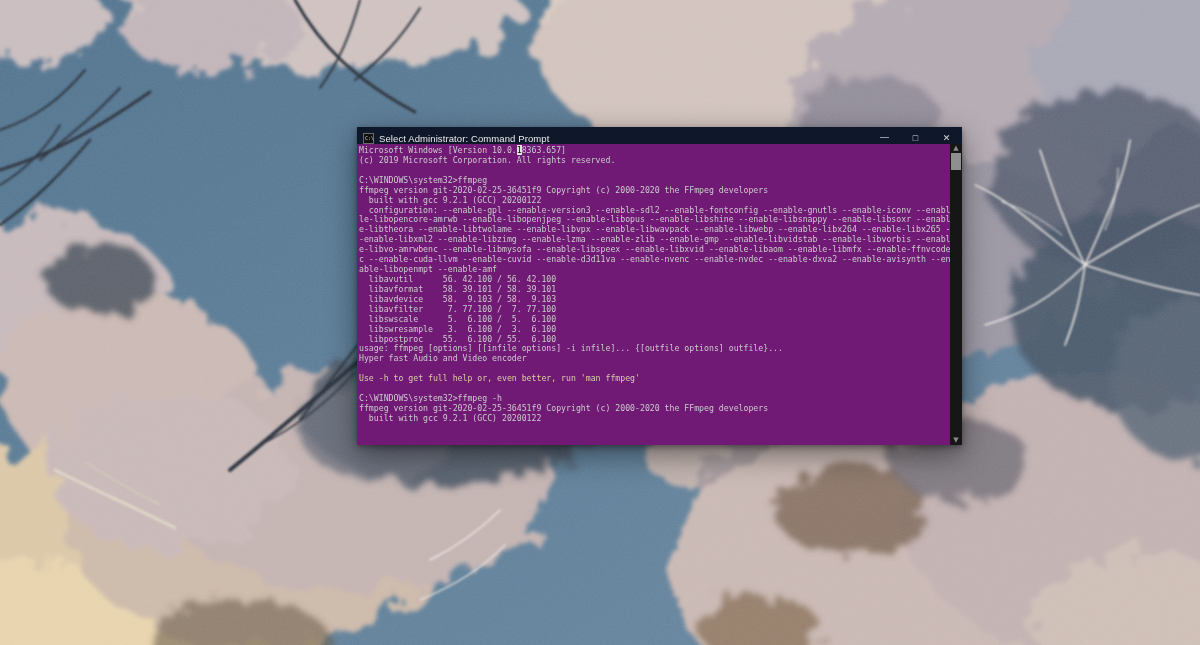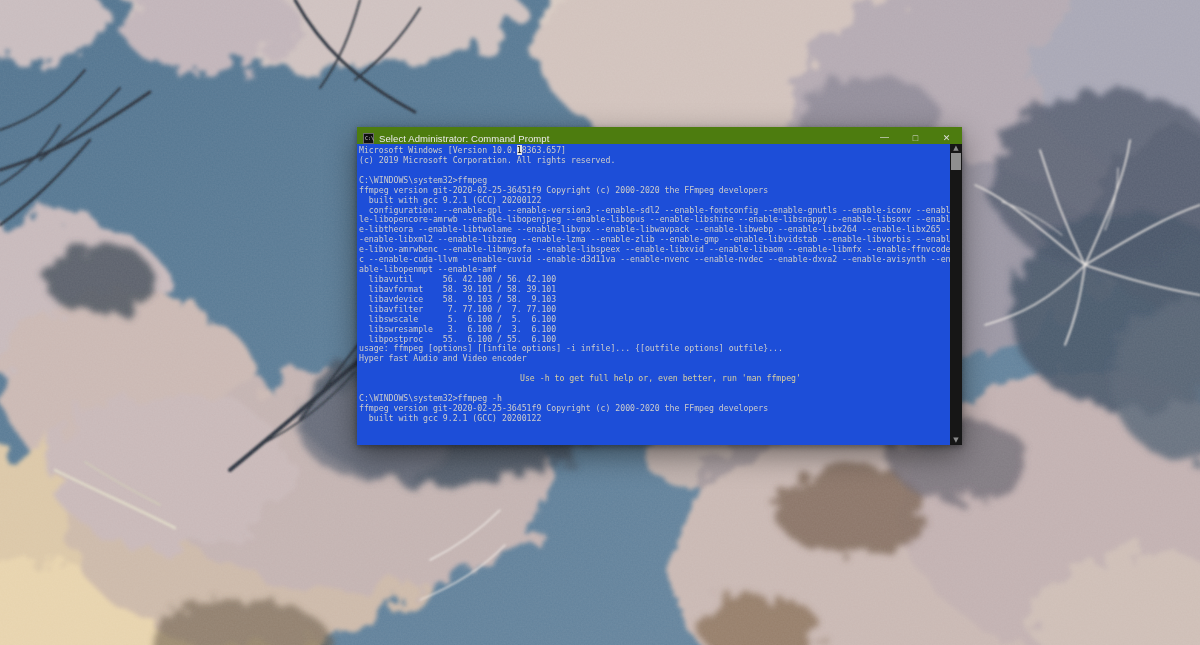--- a/index.html
+++ b/index.html
@@ -10,21 +10,21 @@
   .desktop{position:absolute;inset:0;width:1200px;height:645px;}
   .desktop svg{display:block;width:1200px;height:645px;}
 
   
   .window{
     position:absolute;left:357px;top:127px;width:605px;height:318px;
     box-shadow:0 10px 28px rgba(0,0,0,.45), 0 2px 6px rgba(0,0,0,.35);
     background:#0c0c0c;
   }
   .titlebar{
-    height:22px;background:#4d7c0f;display:flex;align-items:center;
+    height:22px;background:#0f172a;display:flex;align-items:center;
     -webkit-user-select:none;user-select:none;
   }
   .app-icon{
     width:11px;height:11px;margin:0 5px 0 6px;background:#101010;
     border:1px solid #6a6a6a;box-sizing:border-box;position:relative;flex:0 0 auto;
   }
   .app-icon span{
     position:absolute;left:1px;top:0px;font-family:"DejaVu Sans Mono",monospace;
     font-size:5px;line-height:9px;color:#dcdcdc;
   }
@@ -33,27 +33,27 @@
     overflow:hidden;flex:1 1 auto;
   }
   .controls{display:flex;flex:0 0 auto;height:17px;}
   .ctl{
     width:31px;height:17px;display:flex;align-items:center;justify-content:center;
     color:#dedede;font-size:9px;cursor:default;
   }
   .ctl.min span{transform:translateY(-1px);}
   
   .console-body{
-    position:absolute;left:0;top:17px;right:0;bottom:0;background:#1d4ed8;
+    position:absolute;left:0;top:17px;right:0;bottom:0;background:#701a75;
     font-family:"DejaVu Sans Mono","Liberation Mono",monospace;
     font-size:8.2px;color:#cccccc;padding:2px 0 0 2px;box-sizing:border-box;
     overflow:hidden;
   }
   .row{height:9.93px;line-height:9.93px;white-space:pre;}
-  .row.accent{color:#d8cfa2;text-align:center;}
+  .row.accent{color:#d8cfa2;}
   .sel{background:#e2e2e2;color:#0c0c0c;}
   
   .vscroll{
     position:absolute;top:17px;right:0;width:12px;bottom:0;background:#161616;
   }
   .vscroll .arrow{
     position:absolute;left:0;width:12px;height:9px;color:#8a8a8a;font-size:7px;
     line-height:9px;text-align:center;font-family:"DejaVu Sans",sans-serif;
   }
   .vscroll .arrow.up{top:0;}

